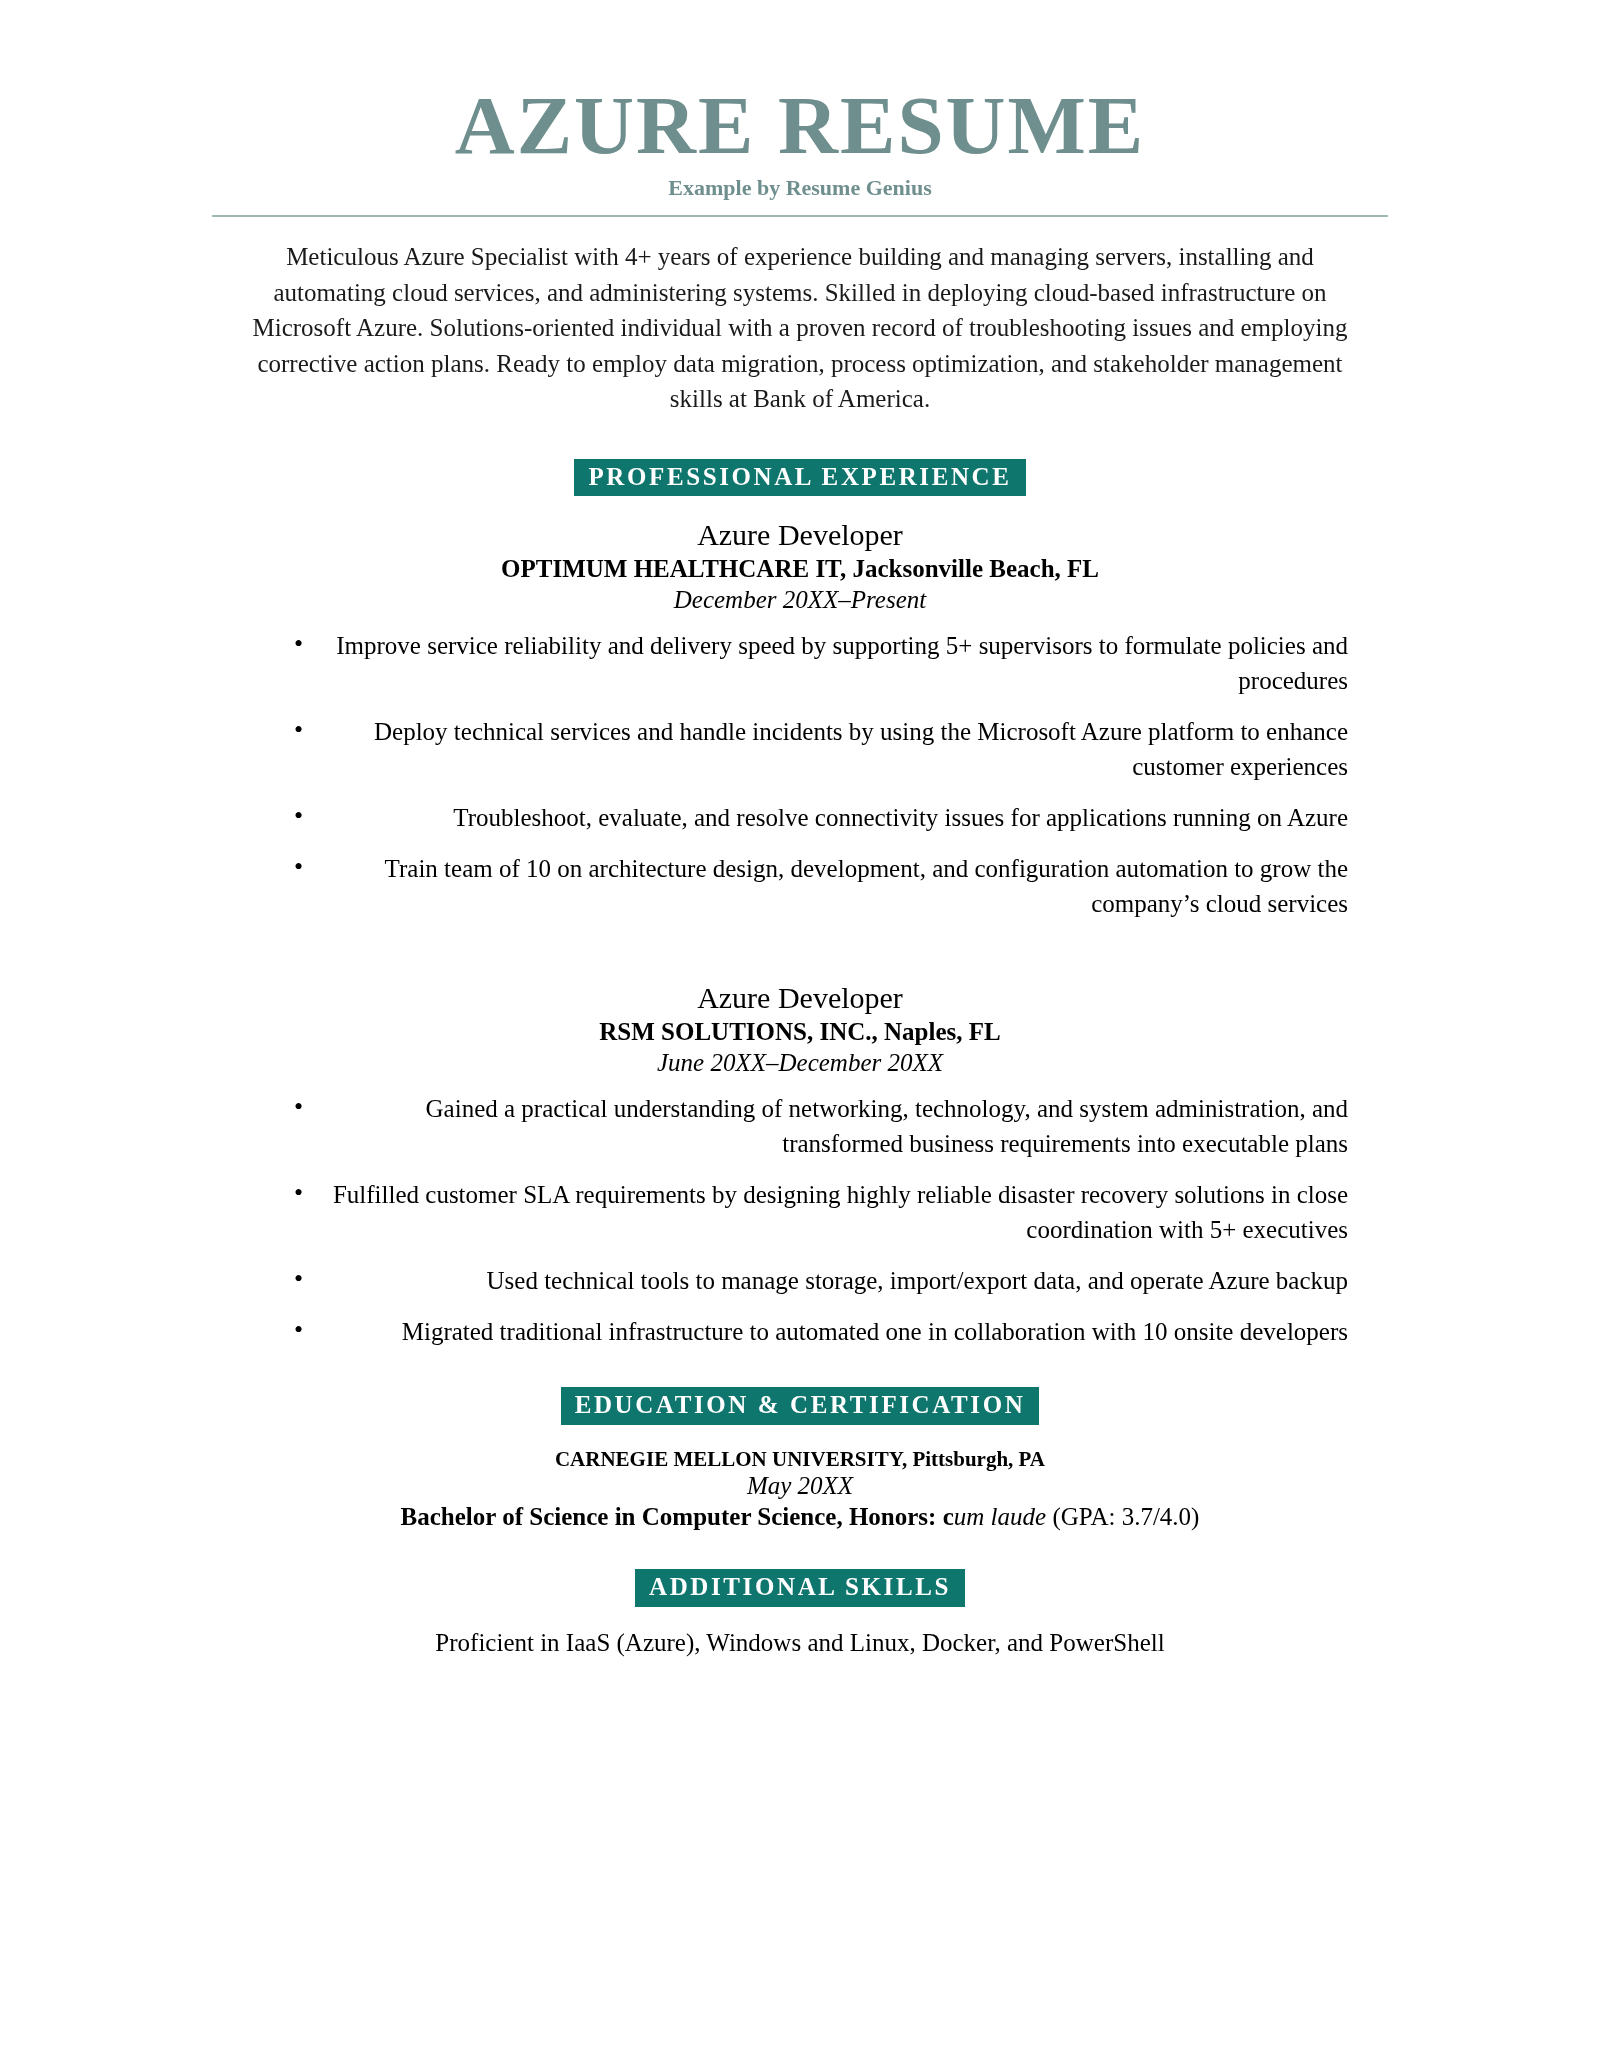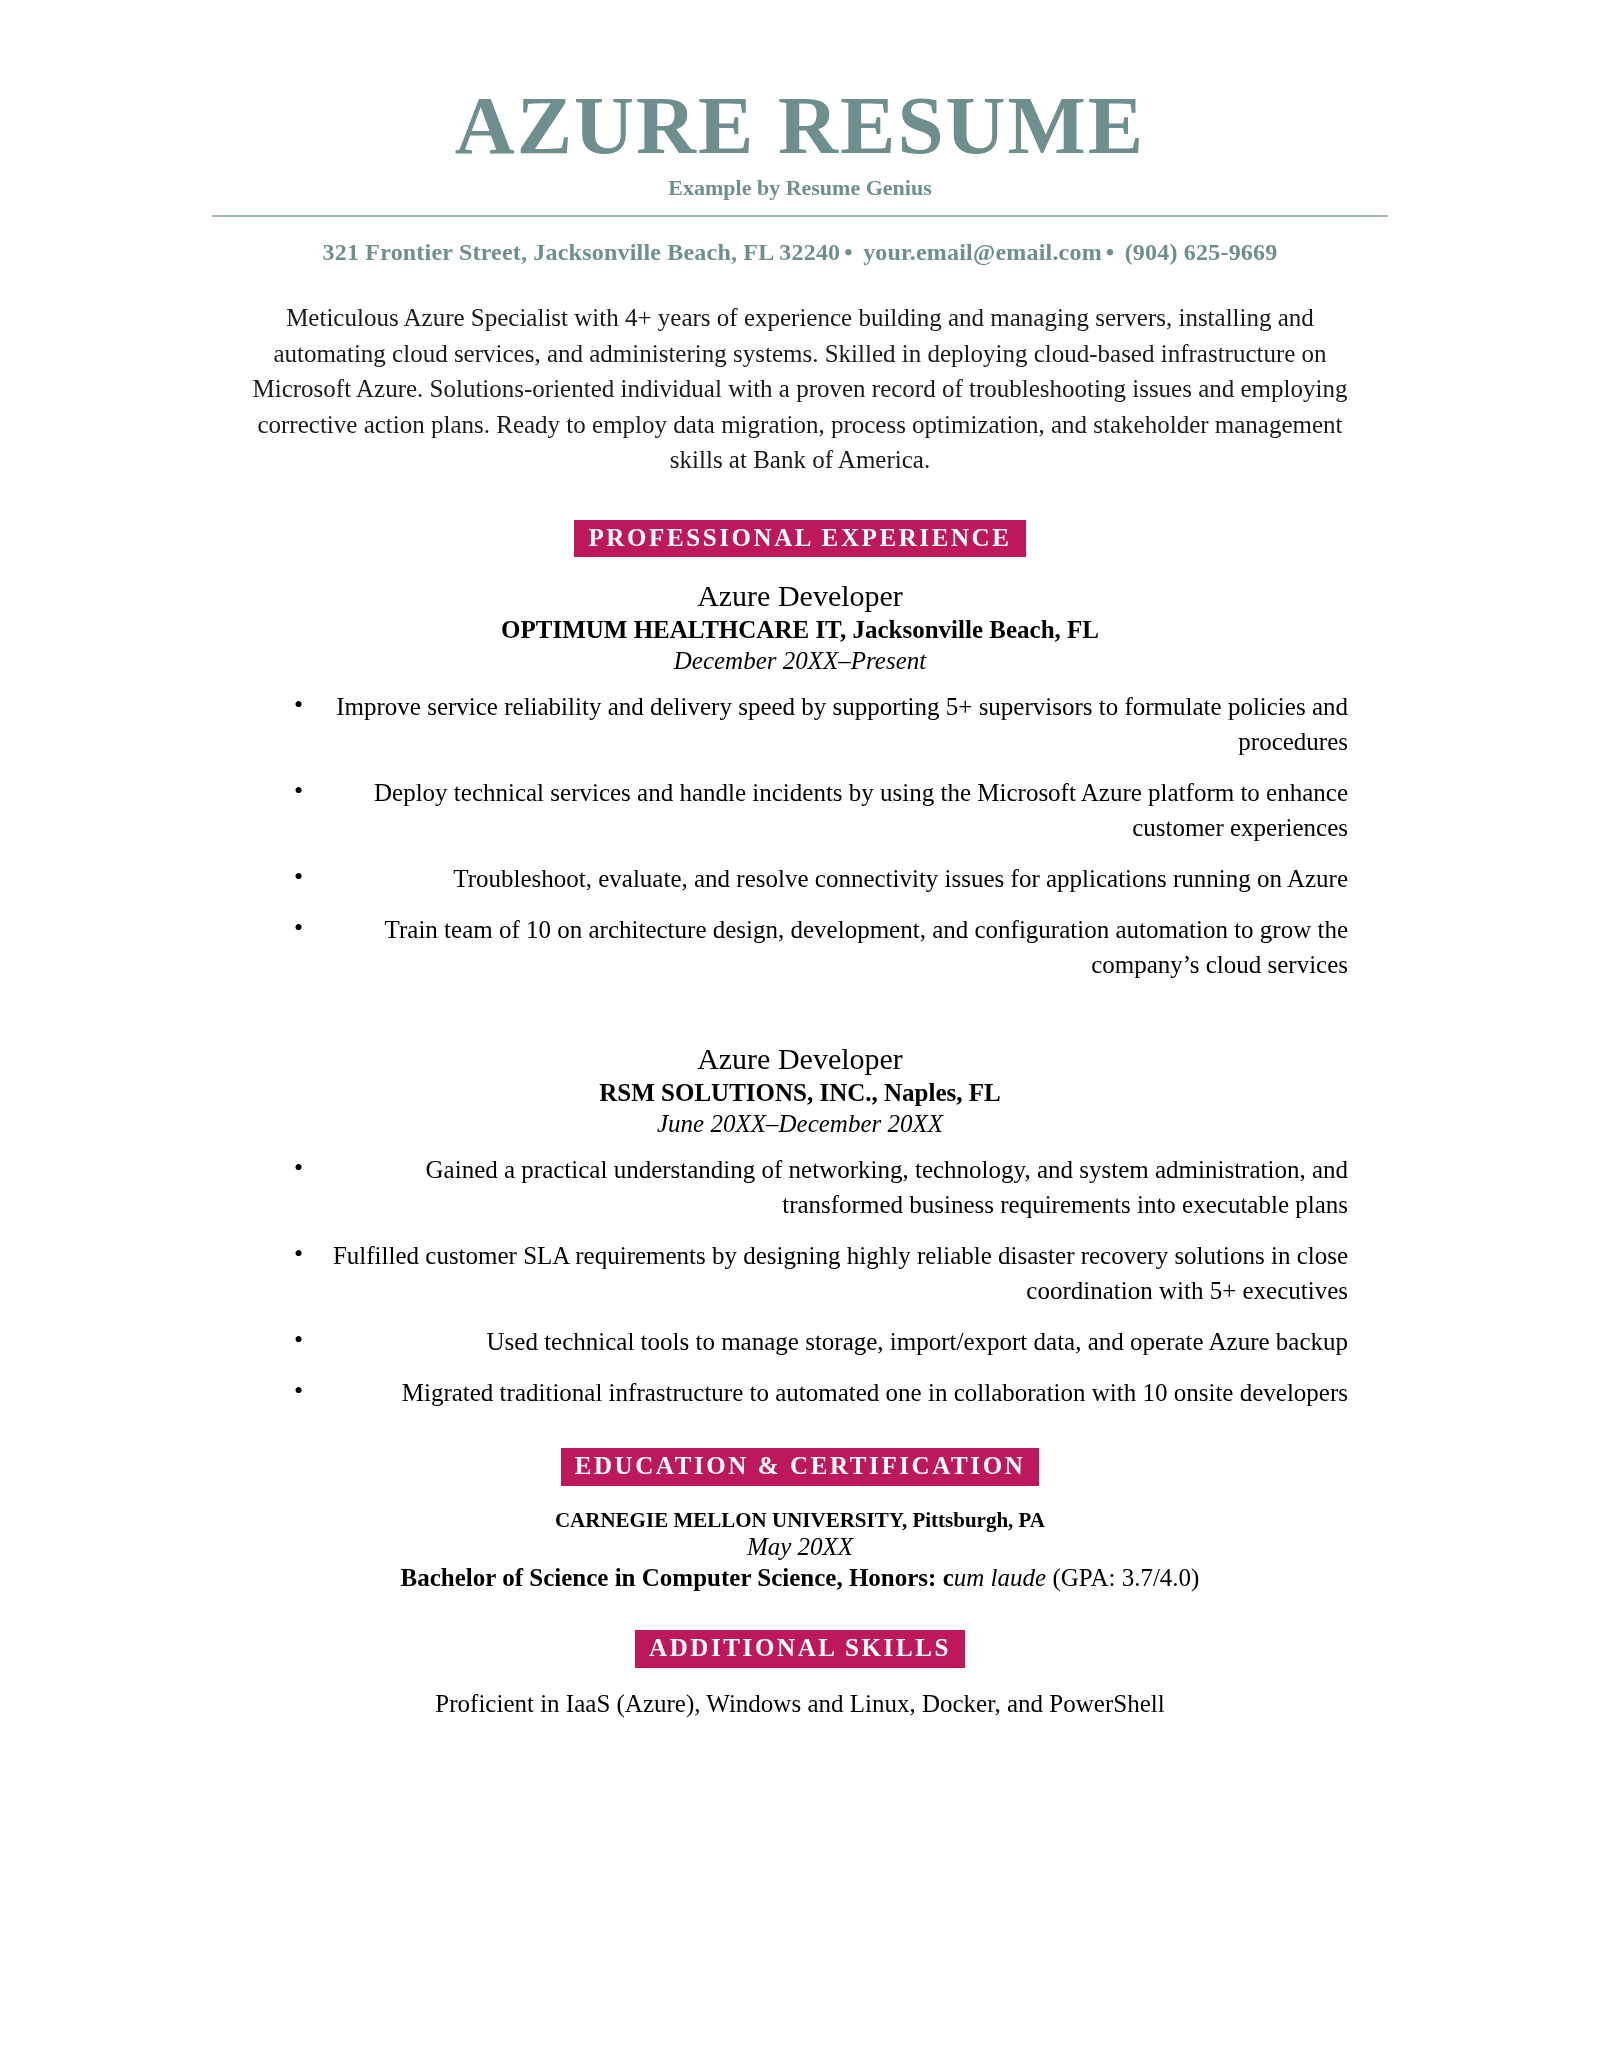--- a/index.html
+++ b/index.html
@@ -60,21 +60,21 @@
     line-height: 1.42;
     margin: 0 22px 42px 22px;
     color: #1a1a1a;
   }
   .section-heading-wrap {
     text-align: center;
     margin: 38px 0 22px 0;
   }
   .section-heading {
     display: inline-block;
-    background: #be185d;
+    background: #0f766e;
     color: #ffffff;
     font-weight: bold;
     font-size: 25px;
     letter-spacing: 2.6px;
     padding: 4px 14px 5px 14px;
     line-height: 1.15;
   }
   .job-block {
     margin-bottom: 16px;
   }
@@ -158,25 +158,20 @@
 </style>
 </head>
 <body>
 
 <div class="page">
 
   <div class="resume-title">AZURE RESUME</div>
   <div class="subtitle">Example by Resume Genius</div>
   <hr class="rule">
 
-  <div class="contact-line">
-    <span>321 Frontier Street, Jacksonville Beach, FL 32240</span><span class="contact-sep">•</span>
-    <span>your.email@email.com</span><span class="contact-sep">•</span>
-    <span>(904) 625-9669</span>
-  </div>
 
   <div class="summary">Meticulous Azure Specialist with 4+ years of experience building and managing servers, installing and automating cloud services, and administering systems. Skilled in deploying cloud-based infrastructure on Microsoft Azure. Solutions-oriented individual with a proven record of troubleshooting issues and employing corrective action plans. Ready to employ data migration, process optimization, and stakeholder management skills at Bank of America.</div>
 
   <div class="section-heading-wrap">
     <span class="section-heading">PROFESSIONAL EXPERIENCE</span>
   </div>
 
   <div class="job-block">
     <div class="job-title">Azure Developer</div>
     <div class="job-company">OPTIMUM HEALTHCARE IT, Jacksonville Beach, FL</div>

